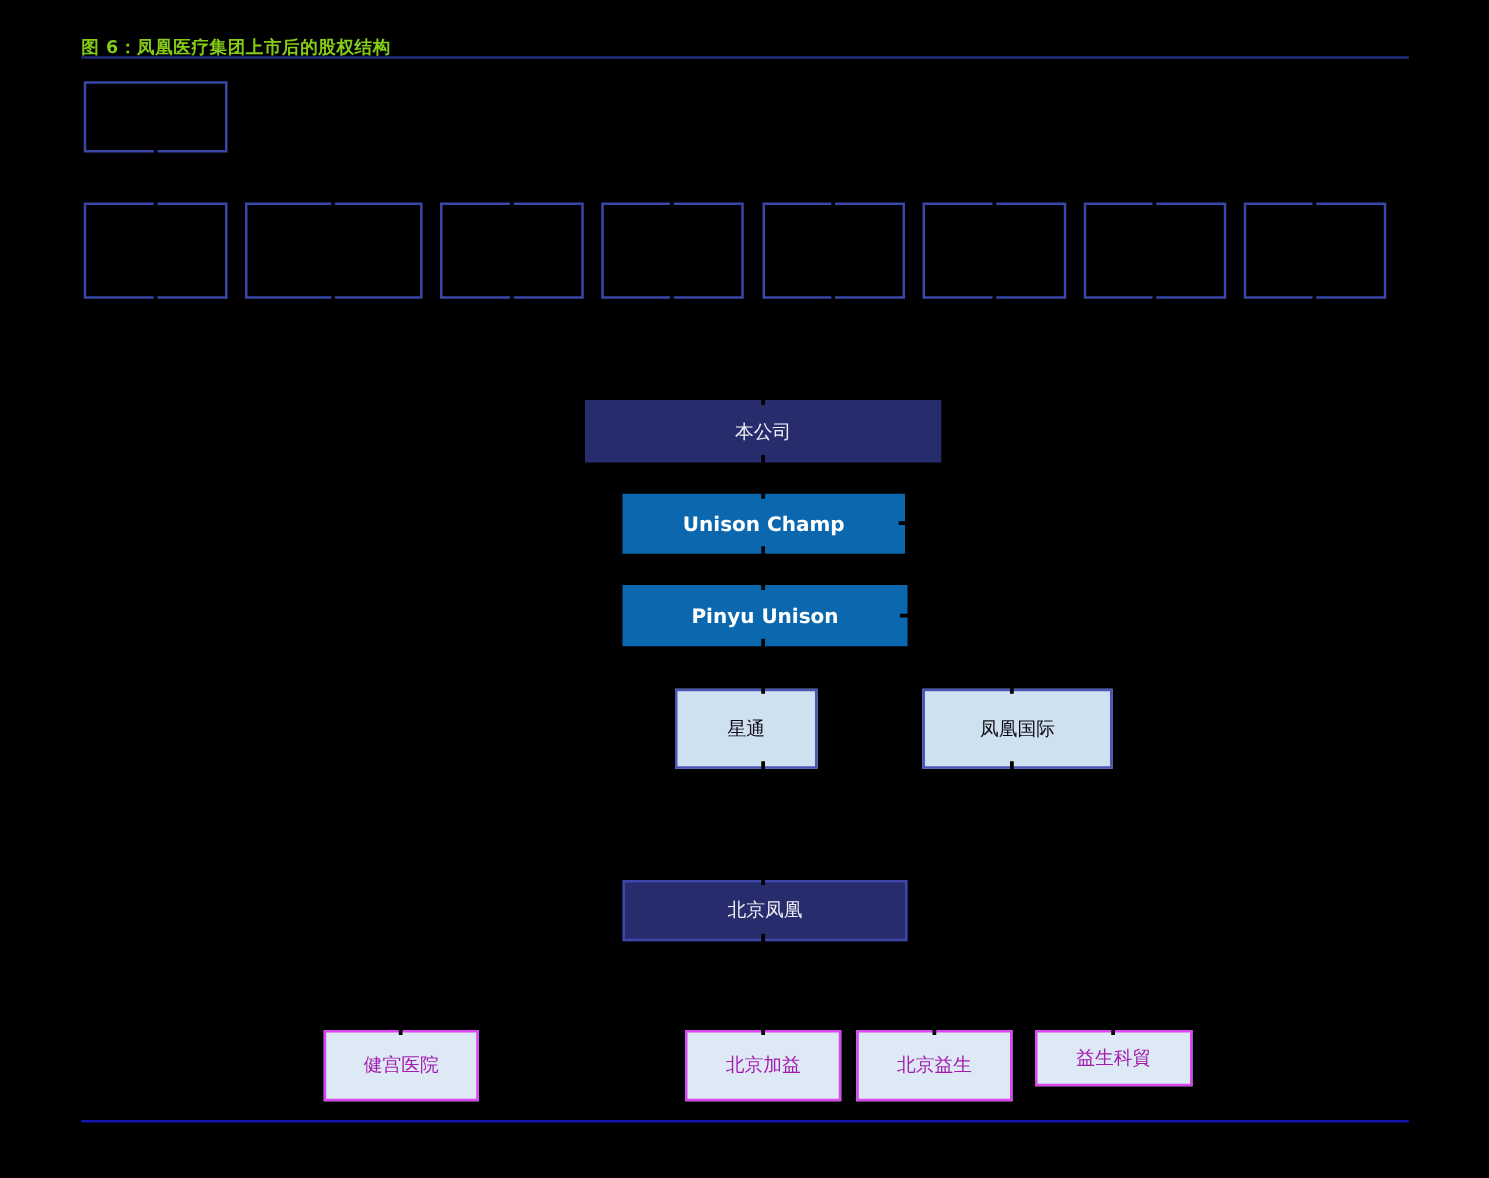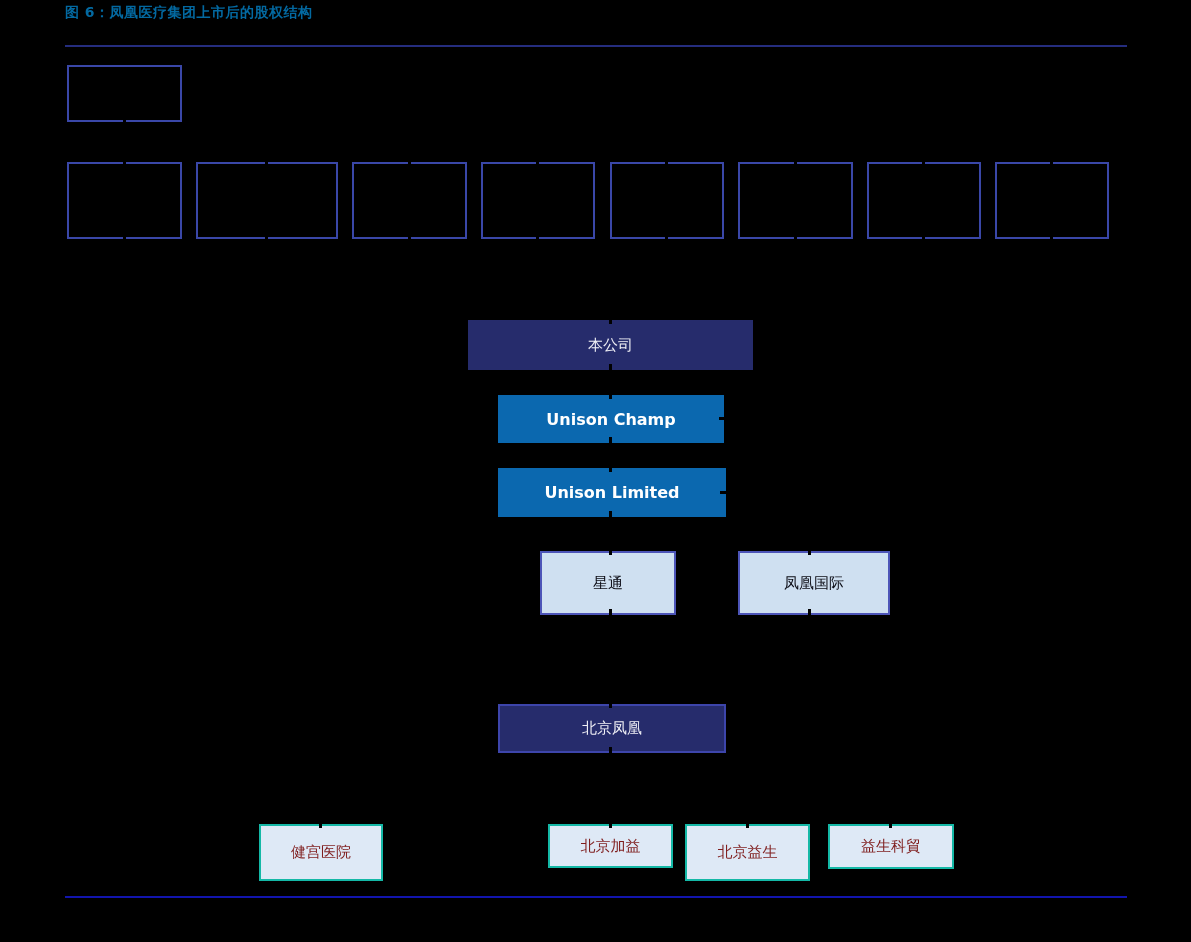--- a/index.html
+++ b/index.html
@@ -5,39 +5,39 @@
   html,body{margin:0;padding:0;}
   body{
     width:1191px;height:942px;
     background:#000;
     font-family:"DejaVu Sans","Liberation Sans",sans-serif;
     position:relative;overflow:hidden;
   }
   .stage{position:absolute;inset:0;}
 
   .fig-title{
-    position:absolute;left:65px;top:4px;
-    font-size:14px;font-weight:bold;color:#0369a1;
+    position:absolute;left:65px;top:29px;
+    font-size:14px;font-weight:bold;color:#84cc16;
     letter-spacing:0.5px;white-space:nowrap;
   }
   .rule{position:absolute;left:65px;width:1062px;background:#252D7E;}
   .rule.top{top:45px;height:2px;}
   .rule.bottom{top:896px;height:2px;background:#1215AE;}
 
   .box{
     position:absolute;box-sizing:border-box;
     display:flex;align-items:center;justify-content:center;
     font-size:15px;
   }
   .empty-box{border:2px solid #3A47A8;background:transparent;}
   .navy{background:#262C6C;color:#EFEFF5;}
   .bordered-navy{background:#262C6C;color:#EFEFF5;border:2px solid #3D45AB;}
   .brightblue{background:#0B68AF;color:#FFFFFF;font-weight:bold;font-size:16px;}
   .lightblue{background:#CFE0F1;color:#0B0B14;border:2px solid #4D55B8;}
-  .lighterblue{background:#DEE9F6;color:#7f1d1d;border:2px solid #14b8a6;}
+  .lighterblue{background:#DEE9F6;color:#a21caf;border:2px solid #d946ef;}
 
   
   .tick{position:absolute;background:#000;z-index:5;}
   .tick.v{width:3px;height:7px;}
   .tick.h{width:7px;height:3px;}
 </style>
 </head>
 <body>
 
 <div class="stage">
@@ -59,39 +59,39 @@
 
   <div class="box navy" style="left:468px;top:320px;width:285px;height:50px;">
     <span>本公司</span>
   </div>
 
   <div class="box brightblue" style="left:498px;top:395px;width:226px;height:48px;">
     <span>Unison Champ</span>
   </div>
 
   <div class="box brightblue" style="left:498px;top:468px;width:228px;height:49px;">
-    <span>Unison Limited</span>
+    <span>Pinyu Unison</span>
   </div>
 
-  <div class="box lightblue" style="left:540px;top:551px;width:136px;height:64px;">
+  <div class="box lightblue" style="left:540px;top:551px;width:114px;height:64px;">
     <span>星通</span>
   </div>
 
   <div class="box lightblue" style="left:738px;top:551px;width:152px;height:64px;">
     <span>凤凰国际</span>
   </div>
 
   <div class="box bordered-navy" style="left:498px;top:704px;width:228px;height:49px;">
     <span>北京凤凰</span>
   </div>
 
   <div class="box lighterblue" style="left:259px;top:824px;width:124px;height:57px;">
     <span>健宫医院</span>
   </div>
-  <div class="box lighterblue" style="left:548px;top:824px;width:125px;height:44px;">
+  <div class="box lighterblue" style="left:548px;top:824px;width:125px;height:57px;">
     <span>北京加益</span>
   </div>
   <div class="box lighterblue" style="left:685px;top:824px;width:125px;height:57px;">
     <span>北京益生</span>
   </div>
   <div class="box lighterblue" style="left:828px;top:824px;width:126px;height:45px;">
     <span>益生科貿</span>
   </div>
 
   <div class="tick v" style="left:123px;top:117px;"></div>

